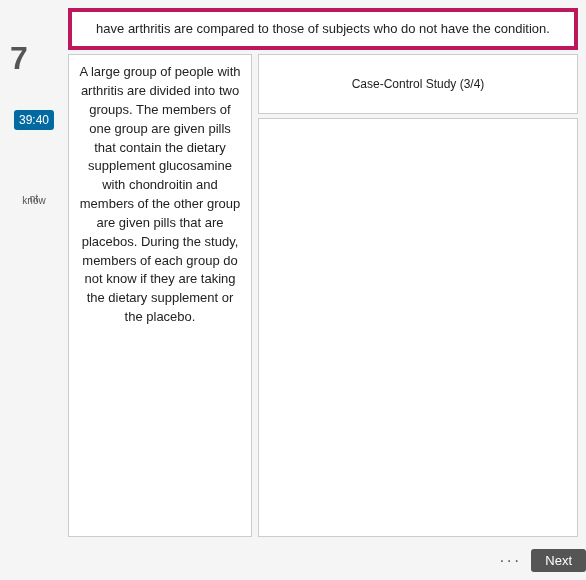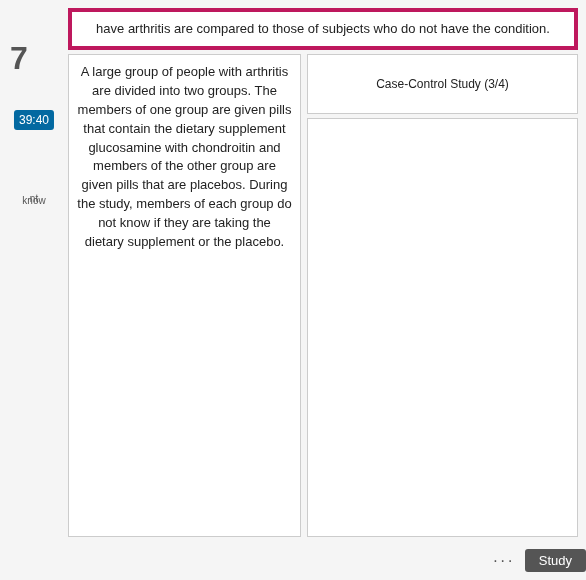--- a/index.html
+++ b/index.html
@@ -37,21 +37,21 @@
 
     .columns-area {
       display: flex;
       flex: 1;
       gap: 0;
       padding: 0 0 8px 0;
       margin-right: 8px;
     }
 
     .scenario-column {
-      width: 233px;
+      width: 184px;
       background: #fff;
       border: 1px solid #ccc;
       padding: 8px;
       font-size: 13px;
       color: #222;
       text-align: center;
       line-height: 1.45;
       margin-right: 6px;
     }
 
@@ -124,15 +124,15 @@
     <div class="cols-row">
       <div class="col-item">
         <div class="col-header-box">Case-Control Study (3/4)</div>
         <div class="col-body-box"></div>
       </div>
     </div>
   </div>
 
   <div style="display:flex;justify-content:flex-end;align-items:center;padding:4px 0 8px 0;gap:10px;">
     <span style="color:#555;font-size:16px;letter-spacing:2px;">···</span>
-    <button class="next-btn">Study</button>
+    <button class="next-btn">Next</button>
   </div>
 </div>
 
 </body></html>

